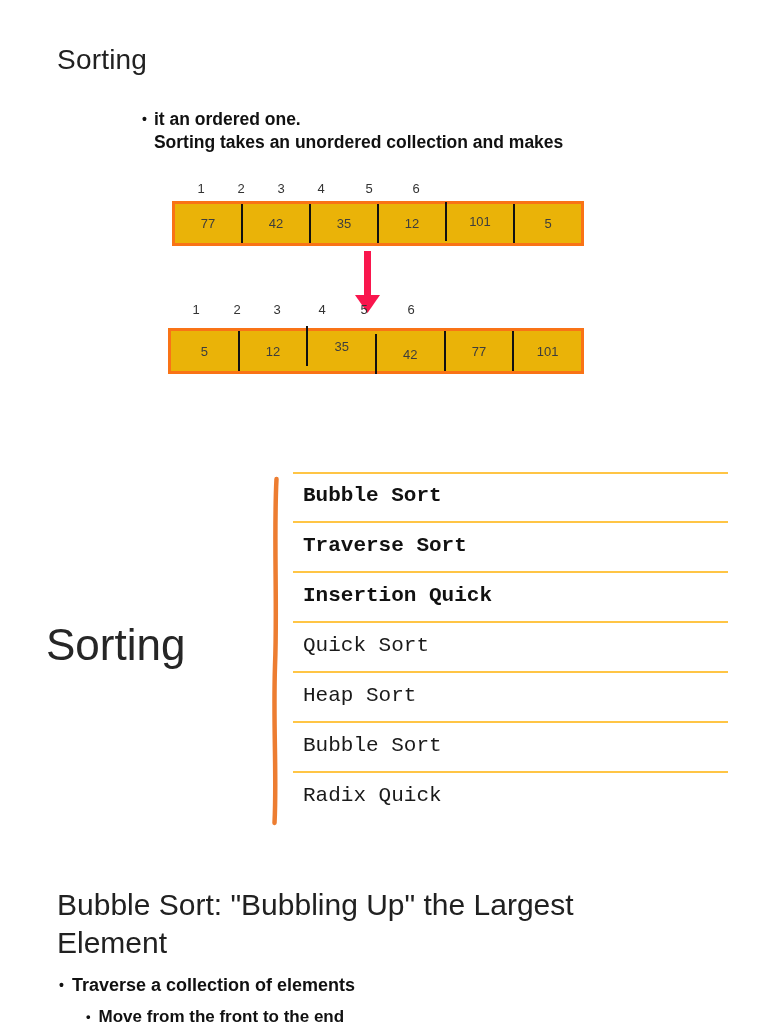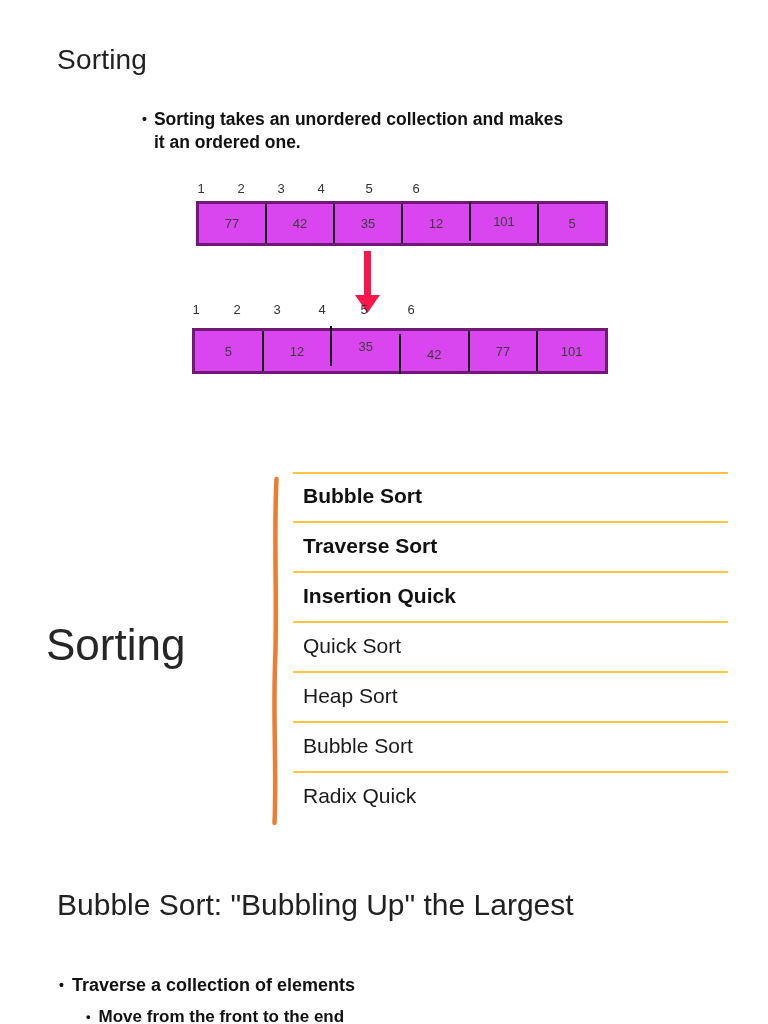--- a/index.html
+++ b/index.html
@@ -29,24 +29,23 @@
   .idx-label {
     position: absolute;
     transform: translateX(-50%);
     font-size: 13px; color: #333; font-weight: 400;
     white-space: nowrap;
   }
 
   .num-array {
     position: absolute;
     display: flex;
-    border: 3px solid #701a75;
-    background: #d946ef;
+    border: 3px solid #f97316;
+    background: #eab308;
     box-sizing: border-box;
-    margin-left: 24px;
   }
   .num-array .cell {
     flex: 1 1 0;
     display: flex; align-items: center; justify-content: center;
     font-size: 13px; color: #3d3d3d;
     border-left: 2.5px solid #111;
     position: relative;
   }
   .num-array .cell:first-child { border-left: none; }
   .raise { transform: translateY(-5px); }
@@ -62,20 +61,21 @@
   .s2-title {
     left: 46px; top: 620px;
     font-size: 44px; font-weight: 400; color: #262626;
   }
   .sort-item {
     position: absolute;
     left: 303px;
     font-size: 21px; line-height: 30px; color: #1a1a1a;
     font-weight: 400;
     white-space: nowrap;
+    font-family: Liberation Mono, monospace;
   }
   .sort-item.bold { font-weight: 700; color: #111; }
 
   
   .s3-title {
     left: 57px; top: 886px;
     font-size: 30px; line-height: 38px; font-weight: 400; color: #212121;
   }
   .s3-b1 {
     left: 59px; top: 974px;
@@ -91,22 +91,22 @@
   .s3-b2 .dot { font-size: 13px; line-height: 22px; margin-right: 8px; }
 </style>
 </head>
 <body>
 
 <div class="abs s1-title">Sorting</div>
 
 <div class="abs s1-bullet">
   <span class="dot">•</span>
   <span>
+    <span style="display:block">it an ordered one.</span>
     <span style="display:block">Sorting takes an unordered collection and makes</span>
-    <span style="display:block">it an ordered one.</span>
   </span>
 </div>
 
 <div>
   <span class="idx-label" style="left:201px; top:181px">1</span>
   <span class="idx-label" style="left:241px; top:181px">2</span>
   <span class="idx-label" style="left:281px; top:181px">3</span>
   <span class="idx-label" style="left:321px; top:181px">4</span>
   <span class="idx-label" style="left:369px; top:181px">5</span>
   <span class="idx-label" style="left:416px; top:181px">6</span>
@@ -163,20 +163,21 @@
   <div class="sort-item bold" style="top:531px">Traverse Sort</div>
   <div class="sort-item bold" style="top:581px">Insertion Quick</div>
   <div class="sort-item" style="top:631px">Quick Sort</div>
   <div class="sort-item" style="top:681px">Heap Sort</div>
   <div class="sort-item" style="top:731px">Bubble Sort</div>
   <div class="sort-item" style="top:781px">Radix Quick</div>
 </div>
 
 <div class="abs s3-title">
   <span style="display:block">Bubble Sort: "Bubbling Up" the Largest</span>
+  <span style="display:block">Element</span>
 </div>
 
 <div class="abs s3-b1">
   <span class="dot">•</span>
   <span>Traverse a collection of elements</span>
 </div>
 
 <div class="abs s3-b2">
   <span class="dot">•</span>
   <span>Move from the front to the end</span>

